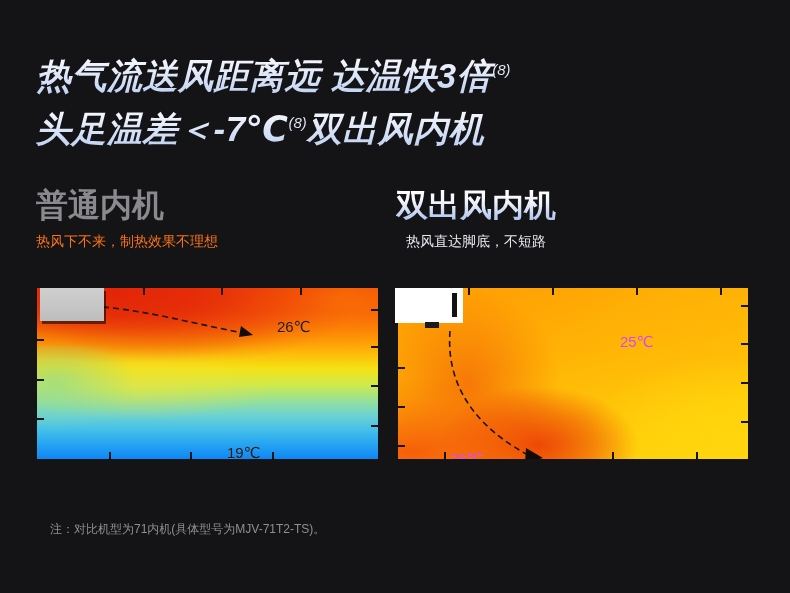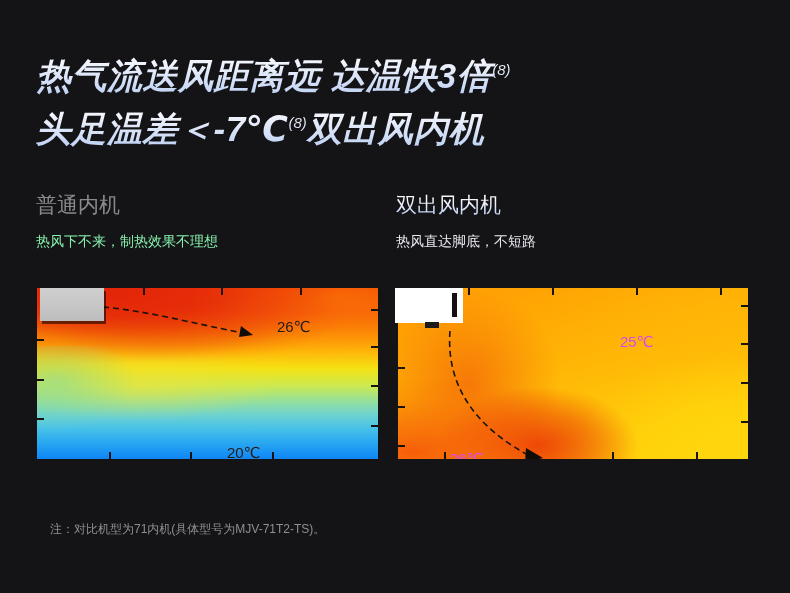--- a/index.html
+++ b/index.html
@@ -34,33 +34,33 @@
     vertical-align:super;
     font-weight:400;
     letter-spacing:0;
   }
 
   
   .col{position:absolute;top:190px;}
   .col.left{left:36px;}
   .col.right{left:396px;}
   .col-title{
-    font-size:21px;font-weight:400;line-height:30px;white-space:nowrap;
+    font-size:32px;font-weight:700;line-height:30px;white-space:nowrap;
   }
   .col.left .col-title{color:#8a8a8e;}
   .col.right .col-title{
     background:linear-gradient(180deg,#ffffff 0%,#f1f4fb 40%,#aec4ef 100%);
     -webkit-background-clip:text;background-clip:text;color:transparent;
     -webkit-text-fill-color:transparent;
   }
   .col-sub{
     margin-top:12px;
     font-size:14px;line-height:18px;white-space:nowrap;
   }
-  .col.left .col-sub{color:#86efac;}
+  .col.left .col-sub{color:#f97316;}
   .col.right .col-sub{color:#e6e8ee;text-align:center;}
 
   
   .panel{
     position:absolute;top:288px;height:171px;
     overflow:visible;
   }
   .panel-inner{
     position:absolute;inset:0;overflow:hidden;
   }
@@ -196,21 +196,21 @@
       <div class="tick h" style="right:0;top:34%;"></div>
       <div class="tick h" style="right:0;top:57%;"></div>
       <div class="tick h" style="right:0;top:80%;"></div>
 
       <svg class="arrow-svg" viewBox="0 0 341 209" preserveAspectRatio="none">
         <path d="M 66 19 C 110 23, 150 34, 206 45" stroke="#1a120a" stroke-width="1.6" fill="none" stroke-dasharray="6 4"></path>
         <polygon points="204,38 216,47 202,49" fill="#120c06"></polygon>
       </svg>
 
       <div class="temp" style="left:240px;top:30px;">26℃</div>
-      <div class="temp" style="left:190px;top:156px;">20℃</div>
+      <div class="temp" style="left:190px;top:156px;">19℃</div>
     </div>
 
     <div class="unit gray"></div>
   </div>
 
   <div class="panel right">
     <div class="panel-inner">
       <div class="thermal-right"></div>
 
       <div class="tick v" style="left:20%;top:0;"></div>

